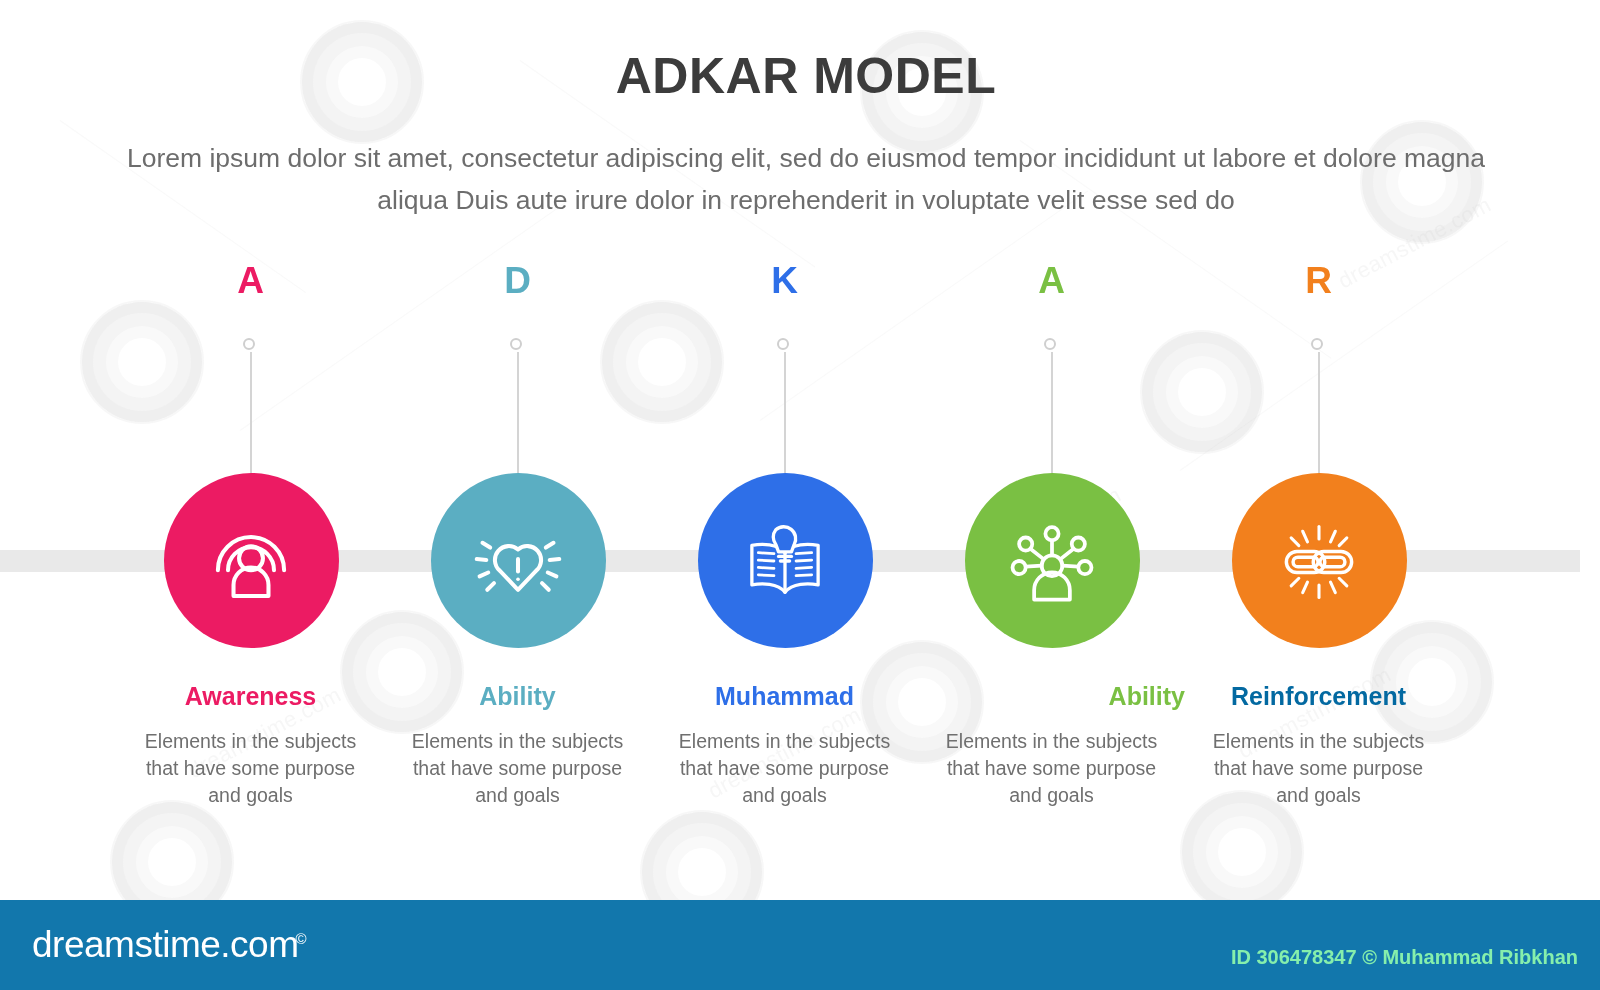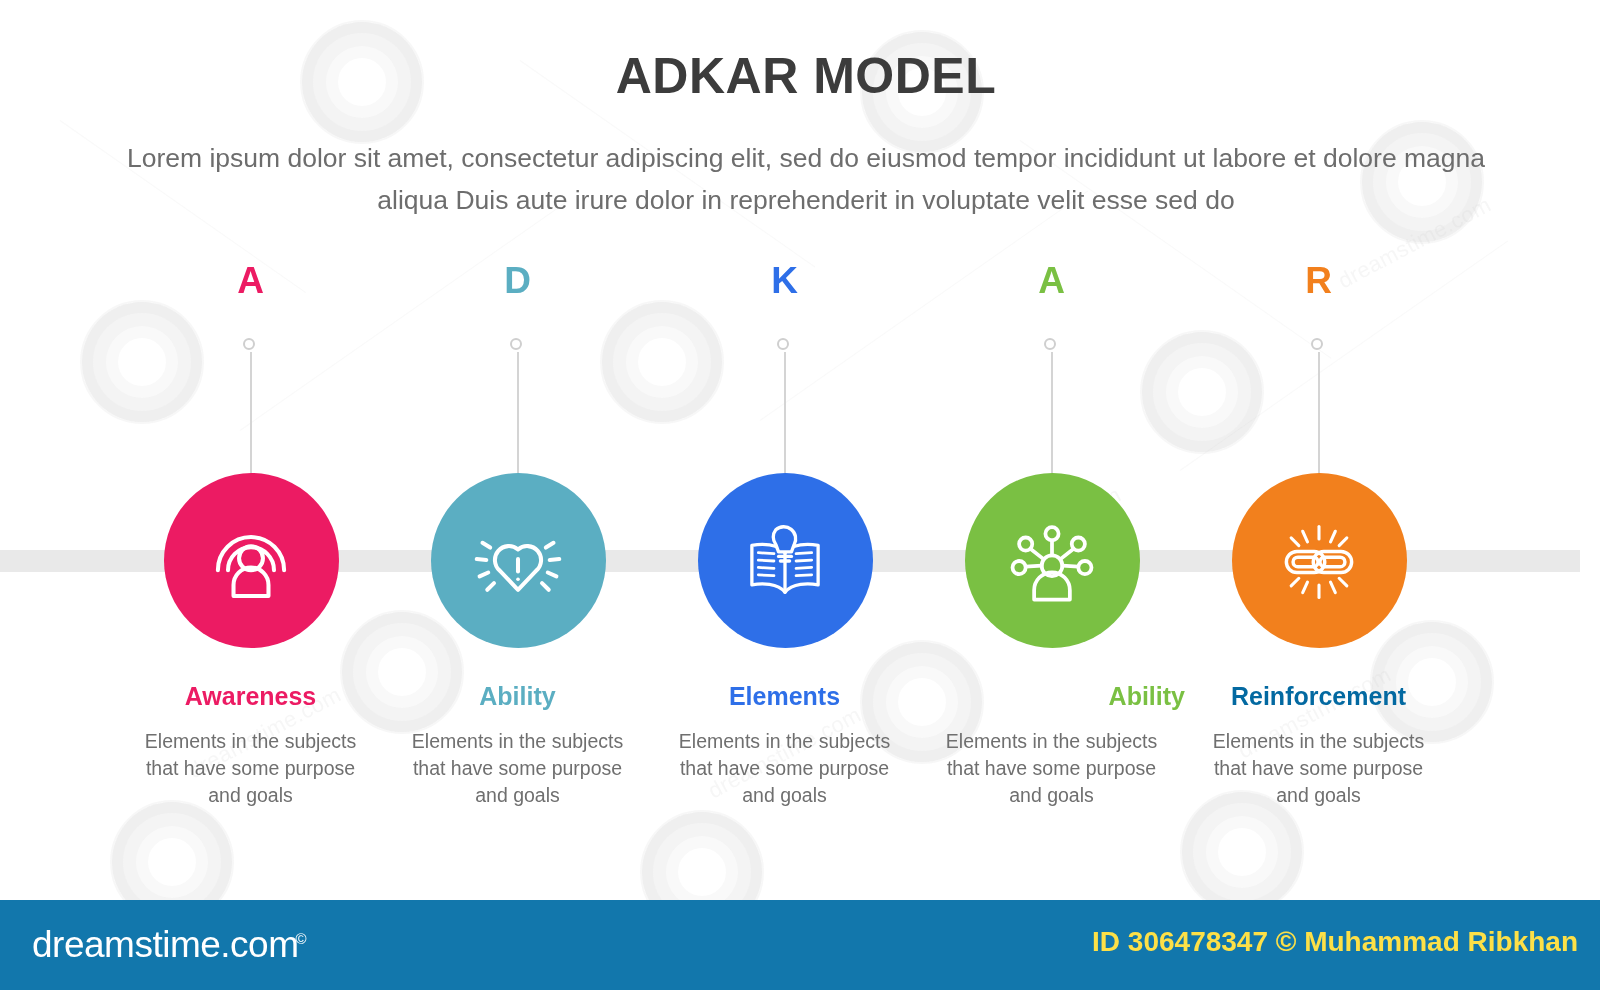--- a/index.html
+++ b/index.html
@@ -208,23 +208,23 @@
     letter-spacing: -0.5px;
   }
   .brand .reg {
     font-size: 15px;
     vertical-align: super;
     margin-left: -3px;
   }
   .credit {
     position: absolute;
     right: 22px;
-    top: 26px;
-    color: #fde047;
-    font-size: 28px;
+    top: 46px;
+    color: #86efac;
+    font-size: 20px;
     font-weight: bold;
     font-family: "Liberation Sans", sans-serif;
   }
 </style>
 </head>
 <body>
 
 <div class="canvas">
 
   <div class="watermark-layer">
@@ -331,21 +331,21 @@
               <line x1="21" y1="57" x2="38" y2="58"></line>
               <line x1="21" y1="65" x2="38" y2="66"></line>
               <line x1="62" y1="42" x2="79" y2="41"></line>
               <line x1="62" y1="50" x2="79" y2="49"></line>
               <line x1="62" y1="58" x2="79" y2="57"></line>
               <line x1="62" y1="66" x2="79" y2="65"></line>
             </g>
           </g>
         </svg>
       </div>
-      <div class="caption" style="color:#2e6fe8;">Elements</div>
+      <div class="caption" style="color:#2e6fe8;">Muhammad</div>
       <div class="desc">Elements in the subjects that have  some purpose and goals</div>
     </div>
 
     <div class="column" style="left:918px;">
       <div class="letter" style="color:#7ac043;">A</div>
       <div class="connector">
         <div class="knob"></div>
         <div class="stem"></div>
       </div>
       <div class="bubble" style="background:#7ac043;">

